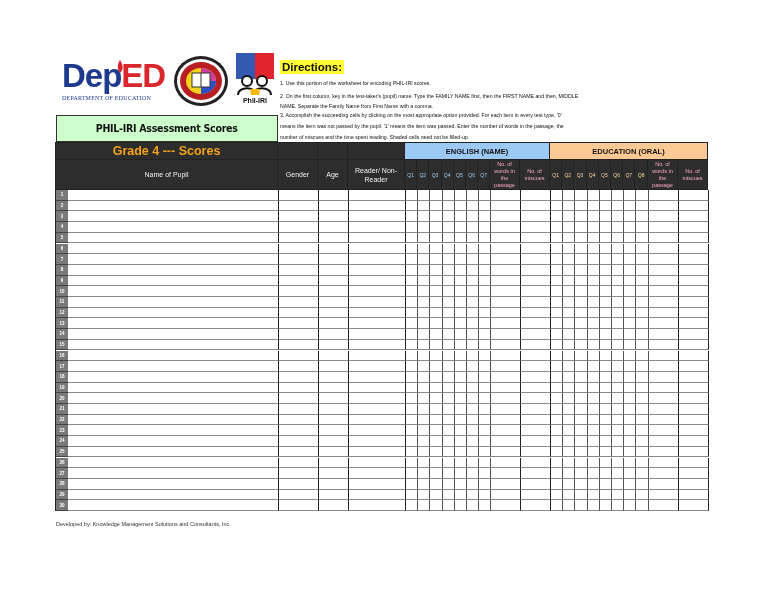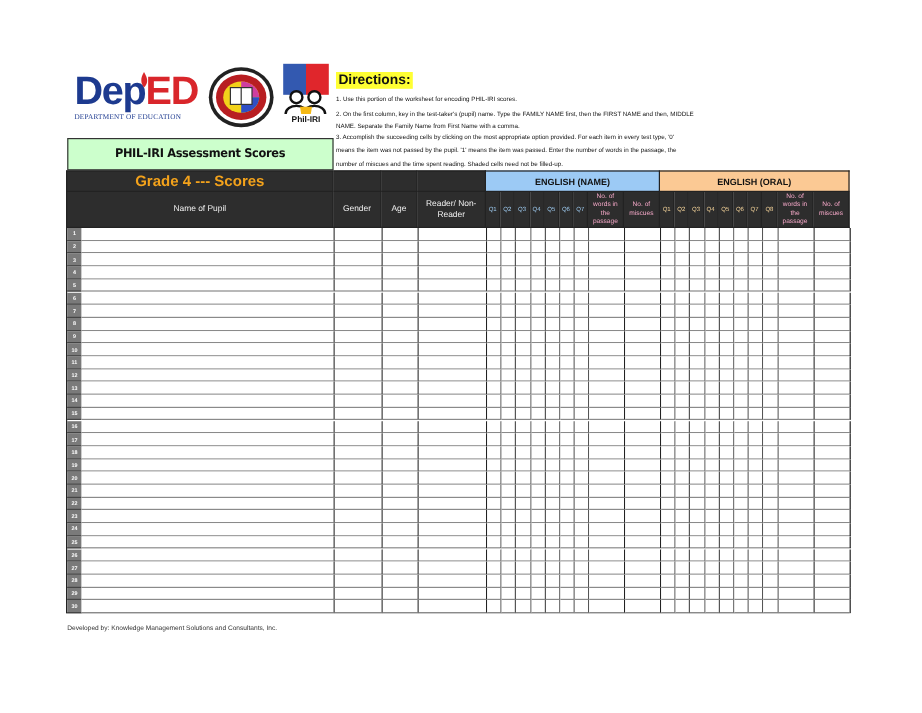--- a/index.html
+++ b/index.html
@@ -93,21 +93,21 @@
   <span class="title-text">PHIL-IRI Assessment Scores</span>
 </div>
 
 <div class="grid">
 
   <div class="cell dark grade" style="left:0;top:0;width:223px;height:18px;border-left:1px solid #222;border-top:1px solid #222;">Grade 4 --- Scores</div>
   <div class="cell dark" style="left:223px;top:0;width:40px;height:18px;border-top:1px solid #222;"></div>
   <div class="cell dark" style="left:263px;top:0;width:30px;height:18px;border-top:1px solid #222;"></div>
   <div class="cell dark" style="left:293px;top:0;width:57px;height:18px;border-top:1px solid #222;"></div>
   <div class="cell eng" style="left:350px;top:0;width:145px;height:18px;border-top:1px solid #222;">ENGLISH (NAME)</div>
-  <div class="cell fil" style="left:495px;top:0;width:158px;height:18px;border-top:1px solid #222;">ENGLISH (ORAL)</div>
+  <div class="cell fil" style="left:495px;top:0;width:158px;height:18px;border-top:1px solid #222;">EDUCATION (ORAL)</div>
 
   <div class="cell dark hdr-white" style="left:0;top:18px;width:223px;height:30px;border-left:1px solid #222;">Name of Pupil</div>
   <div class="cell dark hdr-white" style="left:223px;top:18px;width:40px;height:30px;">Gender</div>
   <div class="cell dark hdr-white" style="left:263px;top:18px;width:30px;height:30px;">Age</div>
   <div class="cell dark hdr-white" style="left:293px;top:18px;width:57px;height:30px;padding:0 6px;">Reader/ Non-Reader</div>
 
   <div class="cell dark hdr-q-en" style="left:350px;top:18px;width:12.2px;height:30px;">Q1</div>
   <div class="cell dark hdr-q-en" style="left:362.2px;top:18px;width:12.2px;height:30px;">Q2</div>
   <div class="cell dark hdr-q-en" style="left:374.4px;top:18px;width:12.2px;height:30px;">Q3</div>
   <div class="cell dark hdr-q-en" style="left:386.6px;top:18px;width:12.2px;height:30px;">Q4</div>

